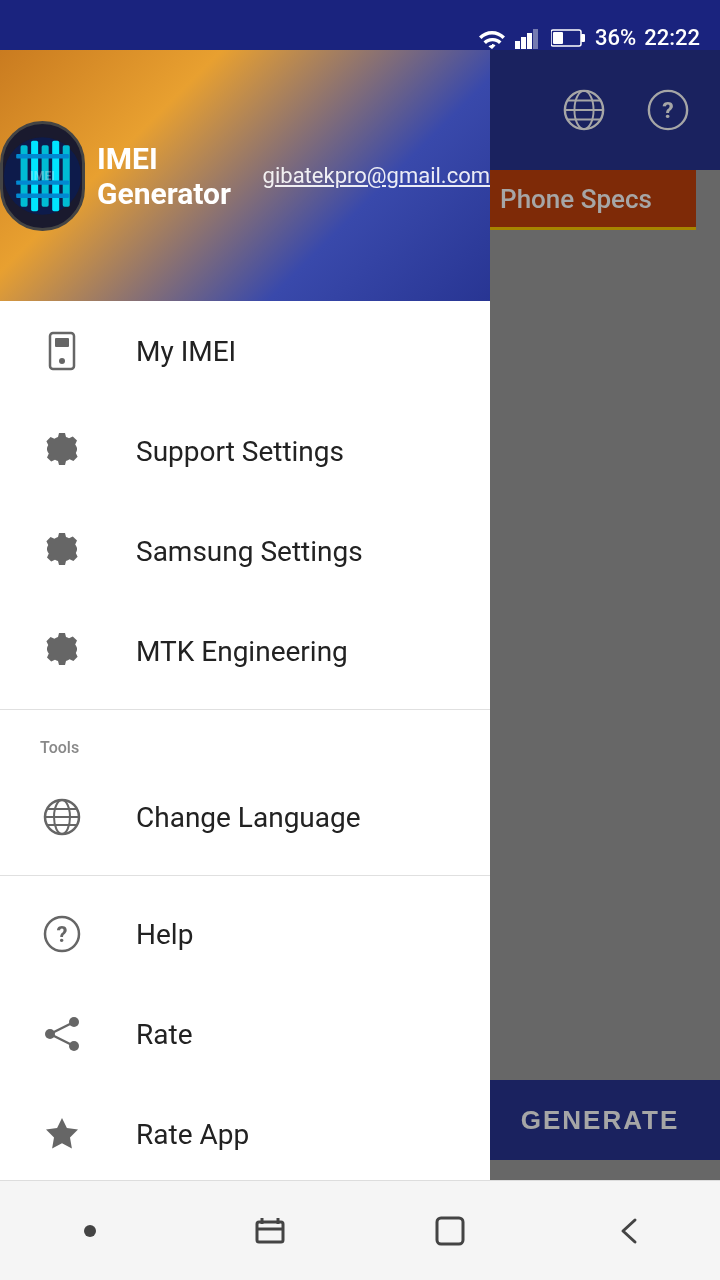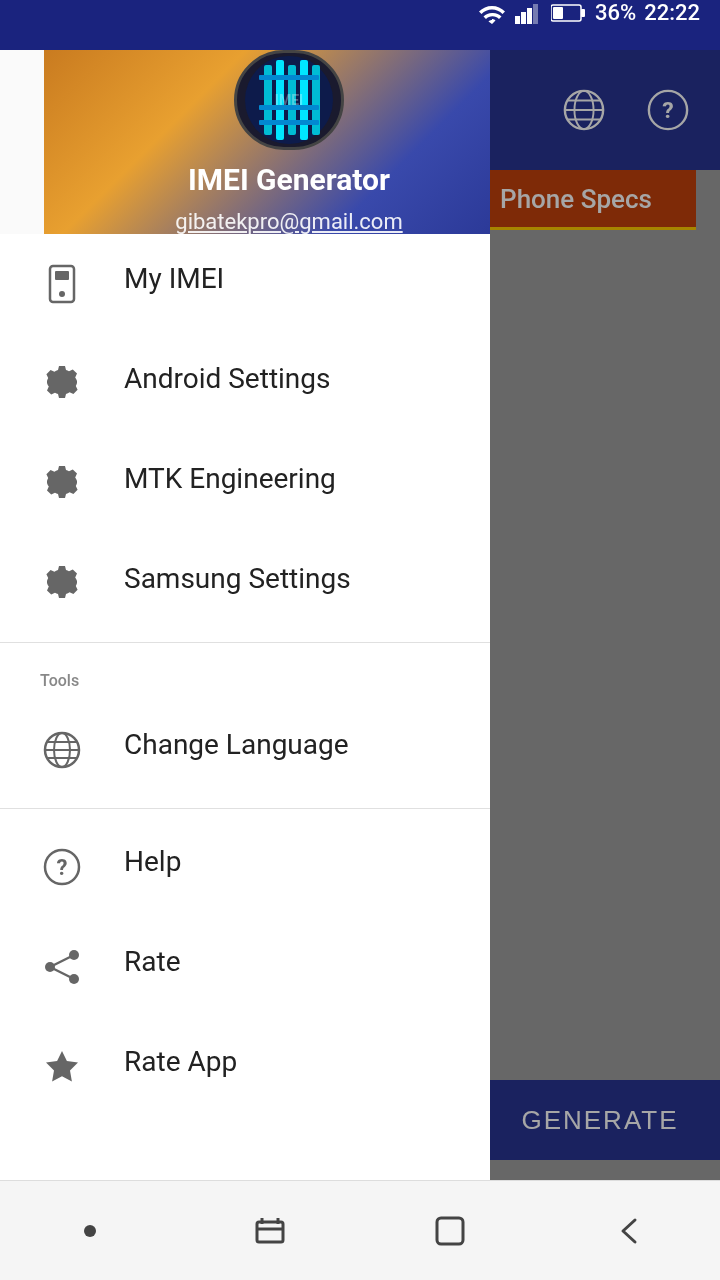--- a/index.html
+++ b/index.html
@@ -12,21 +12,21 @@
       position: relative;
       background: #888;
     }
 
     
     .status-bar {
       width: 720px;
       height: 50px;
       background: #1a237e;
       display: flex;
-      align-items: flex-start;
+      align-items: flex-end;
       justify-content: flex-end;
       padding: 0 20px;
       gap: 12px;
       position: relative;
       z-index: 100;
     }
     .status-bar-icons {
       display: flex;
       align-items: center;
       gap: 8px;
@@ -95,21 +95,21 @@
       display: flex;
       align-items: center;
       justify-content: center;
       z-index: 2;
       border: none;
       cursor: pointer;
     }
     .generate-btn-label {
       color: white;
       font-size: 26px;
-      font-weight: 400;
+      font-weight: 700;
       letter-spacing: 2px;
     }
 
     
     .bottom-nav {
       position: absolute;
       bottom: 0;
       left: 0;
       width: 720px;
       height: 100px;
@@ -150,29 +150,28 @@
       background: #fafafa;
       z-index: 20;
       display: flex;
       flex-direction: column;
       overflow: hidden;
     }
 
     
     .drawer-header {
       width: 100%;
-      height: 184px;
+      height: 251px;
       background: linear-gradient(135deg, #c97b20 0%, #e8a030 30%, #3949ab 70%, #283593 100%);
       display: flex;
-      flex-direction: column;
+      flex-direction: row;
       align-items: center;
       justify-content: center;
       gap: 12px;
       flex-shrink: 0;
-      margin-left: 44px;
     }
 
     .drawer-logo {
       width: 110px;
       height: 110px;
       border-radius: 55px;
       background: #1a1a2e;
       border: 3px solid #444;
       display: flex;
       align-items: center;
@@ -197,23 +196,23 @@
 
     
     .drawer-menu {
       flex: 1;
       background: white;
       overflow-y: auto;
     }
 
     .menu-item {
       display: flex;
-      align-items: flex-start;
+      align-items: center;
       padding: 28px 40px;
-      gap: 40px;
+      gap: 52px;
       cursor: pointer;
       border-bottom: none;
     }
 
     .menu-icon {
       width: 44px;
       height: 44px;
       display: flex;
       align-items: center;
       justify-content: center;
@@ -339,41 +338,41 @@
       <span class="menu-label">My IMEI</span>
     </div>
 
     <div class="menu-item">
       <div class="menu-icon">
         <svg width="40" height="40" viewBox="0 0 40 40" fill="#666">
           <path d="M20 13a7 7 0 1 1 0 14 7 7 0 0 1 0-14zm0 3a4 4 0 1 0 0 8 4 4 0 0 0 0-8z"></path>
           <path d="M17 2h6l1 4a11 11 0 0 1 3 1.2l3.8-1.8 4.2 4.2-1.8 3.8A11 11 0 0 1 35 17v2a11 11 0 0 1-1.2 3l1.8 3.8-4.2 4.2-3.8-1.8A11 11 0 0 1 24 30l-1 4h-6l-1-4a11 11 0 0 1-3-1.2L9.2 30.6 5 26.4l1.8-3.8A11 11 0 0 1 5 19v-2a11 11 0 0 1 1.2-3L4.4 10.2 8.6 6l3.8 1.8A11 11 0 0 1 16 6l1-4z" fill-rule="evenodd"></path>
         </svg>
       </div>
-      <span class="menu-label">Android Settings</span>
+      <span class="menu-label">Support Settings</span>
     </div>
 
     <div class="menu-item">
       <div class="menu-icon">
         <svg width="40" height="40" viewBox="0 0 40 40" fill="#666">
           <path d="M20 13a7 7 0 1 1 0 14 7 7 0 0 1 0-14zm0 3a4 4 0 1 0 0 8 4 4 0 0 0 0-8z"></path>
           <path d="M17 2h6l1 4a11 11 0 0 1 3 1.2l3.8-1.8 4.2 4.2-1.8 3.8A11 11 0 0 1 35 17v2a11 11 0 0 1-1.2 3l1.8 3.8-4.2 4.2-3.8-1.8A11 11 0 0 1 24 30l-1 4h-6l-1-4a11 11 0 0 1-3-1.2L9.2 30.6 5 26.4l1.8-3.8A11 11 0 0 1 5 19v-2a11 11 0 0 1 1.2-3L4.4 10.2 8.6 6l3.8 1.8A11 11 0 0 1 16 6l1-4z" fill-rule="evenodd"></path>
         </svg>
       </div>
-      <span class="menu-label">MTK Engineering</span>
+      <span class="menu-label">Samsung Settings</span>
     </div>
 
     <div class="menu-item">
       <div class="menu-icon">
         <svg width="40" height="40" viewBox="0 0 40 40" fill="#666">
           <path d="M20 13a7 7 0 1 1 0 14 7 7 0 0 1 0-14zm0 3a4 4 0 1 0 0 8 4 4 0 0 0 0-8z"></path>
           <path d="M17 2h6l1 4a11 11 0 0 1 3 1.2l3.8-1.8 4.2 4.2-1.8 3.8A11 11 0 0 1 35 17v2a11 11 0 0 1-1.2 3l1.8 3.8-4.2 4.2-3.8-1.8A11 11 0 0 1 24 30l-1 4h-6l-1-4a11 11 0 0 1-3-1.2L9.2 30.6 5 26.4l1.8-3.8A11 11 0 0 1 5 19v-2a11 11 0 0 1 1.2-3L4.4 10.2 8.6 6l3.8 1.8A11 11 0 0 1 16 6l1-4z" fill-rule="evenodd"></path>
         </svg>
       </div>
-      <span class="menu-label">Samsung Settings</span>
+      <span class="menu-label">MTK Engineering</span>
     </div>
 
     <div class="section-divider"></div>
 
     <div class="section-header">Tools</div>
 
     <div class="menu-item">
       <div class="menu-icon">
         <svg width="40" height="40" viewBox="0 0 40 40" fill="none">
           <circle cx="20" cy="20" r="17" stroke="#666" stroke-width="2.5"></circle>

